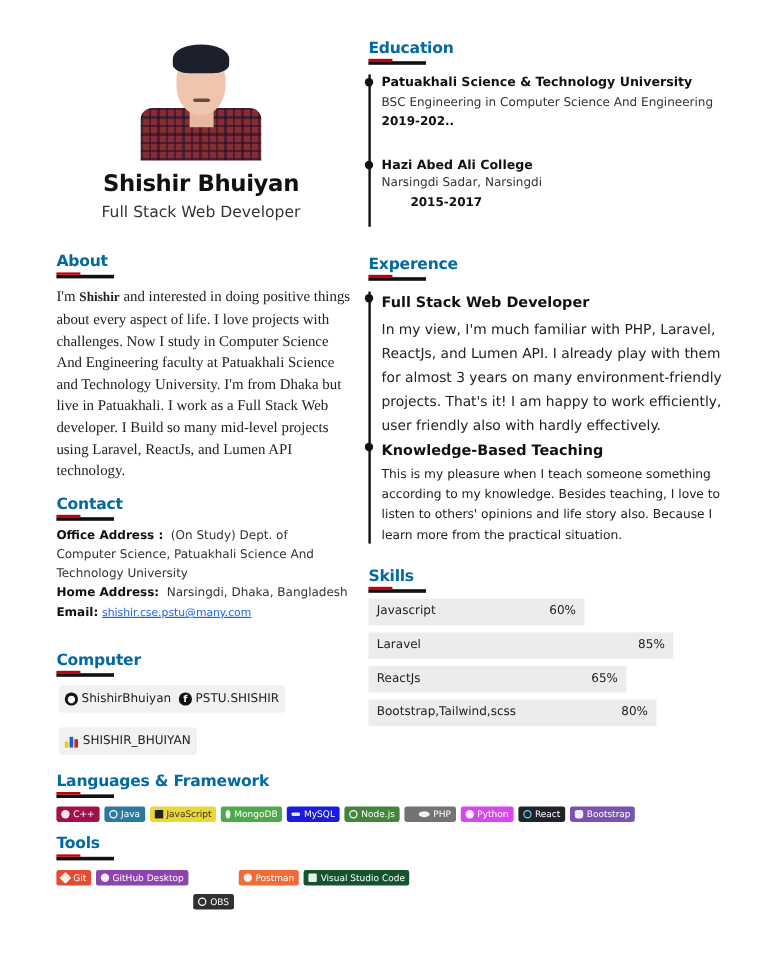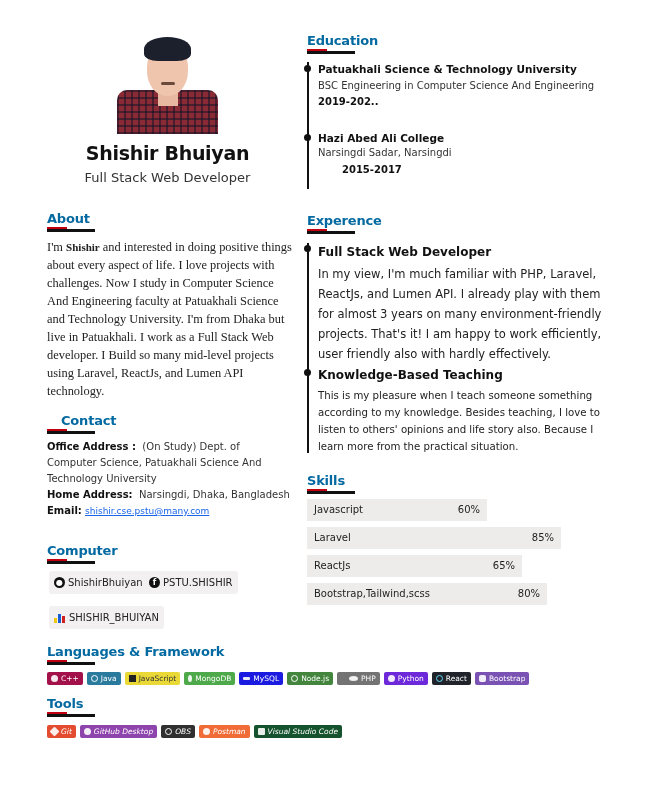--- a/index.html
+++ b/index.html
@@ -76,21 +76,21 @@
   <div class="hair"></div>
   <div class="mous"></div>
 </div>
 <div class="name">Shishir Bhuiyan</div>
 <div class="role">Full Stack Web Developer</div>
 
 <div class="sec-title" style="left:47px; top:211px;">About</div>
 <div class="sec-line" style="left:47px; top:229px;"></div>
 <div class="about-text"><span>I'm </span><b>Shishir</b><span> and interested in doing positive things about every aspect of life. I love projects with challenges. Now I study in Computer Science And Engineering faculty at Patuakhali Science and Technology University. I'm from Dhaka but live in Patuakhali. I work as a Full Stack Web developer. I Build so many mid-level projects using Laravel, ReactJs, and Lumen API technology.</span></div>
 
-<div class="sec-title" style="left:61px; top:413px;">Contact</div>
+<div class="sec-title" style="left:47px; top:413px;">Contact</div>
 <div class="sec-line" style="left:47px; top:431px;"></div>
 <div class="contact">
   <div><b>Office Address :</b>&nbsp; <span>(On Study) Dept. of Computer Science, Patuakhali Science And Technology University</span></div>
   <div><b>Home Address:</b>&nbsp; <span>Narsingdi, Dhaka, Bangladesh</span></div>
   <div><b>Email:</b> <a>shishir.cse.pstu@many.com</a></div>
 </div>
 
 <div class="sec-title" style="left:47px; top:543px;">Computer</div>
 <div class="sec-line" style="left:47px; top:561px;"></div>
 <div class="profile-chip" style="left:49px; top:571px;">
@@ -175,46 +175,46 @@
       <span>MySQL</span>
     </div>
   <div class="badge" style="background:#43853d;">
       <span class="bi" style="background:transparent;border:1px solid #fff;"></span>
       <span>Node.js</span>
     </div>
   <div class="badge" style="background:#737373;padding-left:12px;">
       <span class="bi" style="width:9px;height:5px;"></span>
       <span>PHP</span>
     </div>
-  <div class="badge" style="background:#6d28d9;">
+  <div class="badge" style="background:#d946ef;">
       <span class="bi"></span>
       <span>Python</span>
     </div>
   <div class="badge" style="background:#20232a;">
       <span class="bi" style="background:transparent;border:1px solid #61dafb;"></span>
       <span>React</span>
     </div>
   <div class="badge" style="background:#7952b3;">
       <span class="bi" style="border-radius:2px;"></span>
       <span>Bootstrap</span>
     </div>
 </div>
 
 <div class="sec-title" style="left:47px; top:696px;">Tools</div>
 <div class="sec-line" style="left:47px; top:714px;"></div>
-<div class="badges" style="top:725px;font-style:italic;">
+<div class="badges" style="top:725px;">
   <div class="badge" style="background:#e44c30;">
       <span class="bi" style="border-radius:1px;transform:rotate(45deg);"></span>
       <span>Git</span>
     </div>
   <div class="badge" style="background:#8e44ad;">
       <span class="bi"></span>
       <span>GitHub Desktop</span>
     </div>
-  <div class="badge" style="background:#303030;">
+  <div class="badge" style="background:#303030;margin-top:20px;">
       <span class="bi" style="background:transparent;border:1px solid #fff;"></span>
       <span>OBS</span>
     </div>
   <div class="badge" style="background:#f06b35;">
       <span class="bi"></span>
       <span>Postman</span>
     </div>
   <div class="badge" style="background:#14532d;">
       <span class="bi" style="border-radius:1px;"></span>
       <span>Visual Studio Code</span>

